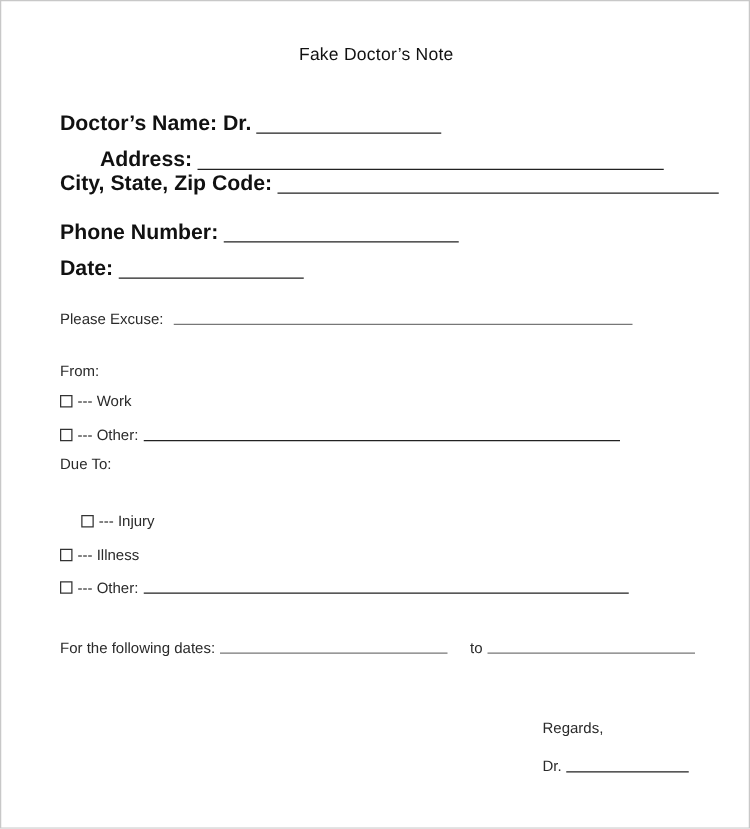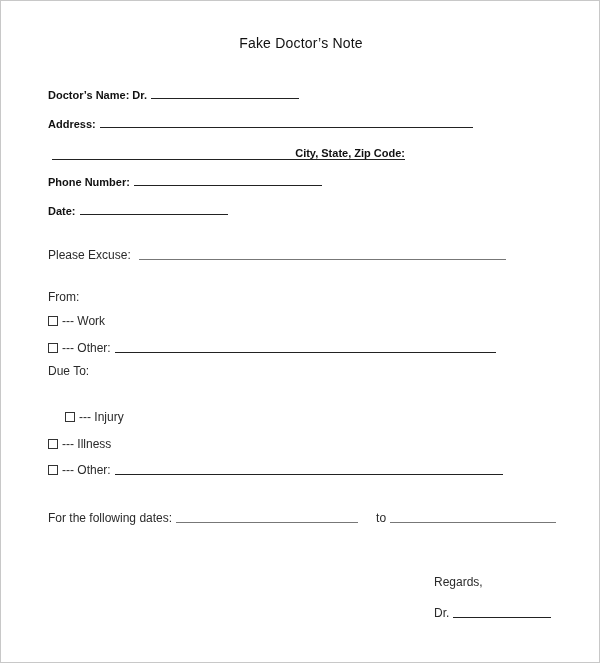--- a/index.html
+++ b/index.html
@@ -1,44 +1,44 @@
 <!DOCTYPE html>
 <html><head>
 <meta charset="utf-8">
 <style>
   html, body { margin:0; padding:0; background:#ffffff; }
   body { width:600px; height:663px; position:relative; overflow:hidden; font-family:"Liberation Sans", sans-serif; color:#1a1a1a; }
   .page { position:absolute; left:0; top:0; width:598px; height:661px; border:1px solid #c8c8c8; background:#fff; }
   .title { position:absolute; top:34px; left:0; width:600px; text-align:center; font-size:14px; color:#111; letter-spacing:0.2px; }
   .row { position:absolute; left:47px; display:flex; align-items:flex-end; white-space:nowrap; }
-  .bold { font-weight:bold; font-size:11px; color:#111; }
+  .bold { font-weight:bold; font-size:17px; color:#111; }
   .reg { font-size:12px; color:#2a2a2a; }
   .line { display:inline-block; height:1px; margin-left:4px; margin-bottom:2px; }
   .dark { background:#222; }
   .grey { background:#777; }
   .cb { display:inline-block; width:8px; height:8px; border:1px solid #333; margin-right:4px; margin-bottom:2px; }
 </style>
 </head>
 <body>
 
 <div class="page">
 
   <div class="title">Fake Doctor’s Note</div>
 
   <div class="row" style="top:88px;">
     <span class="bold">Doctor’s Name: Dr.</span>
     <span class="line dark" style="width:148px;"></span>
   </div>
 
-  <div class="row" style="top:117px;">
+  <div class="row" style="top:117px;margin-left:32px;">
     <span class="bold">Address:</span>
     <span class="line dark" style="width:373px;"></span>
   </div>
 
-  <div class="row" style="top:146px;flex-direction:column;">
+  <div class="row" style="top:136px;">
     <span class="bold">City, State, Zip Code:</span>
     <span class="line dark" style="width:353px;"></span>
   </div>
 
   <div class="row" style="top:175px;">
     <span class="bold">Phone Number:</span>
     <span class="line dark" style="width:188px;"></span>
   </div>
 
   <div class="row" style="top:204px;">

